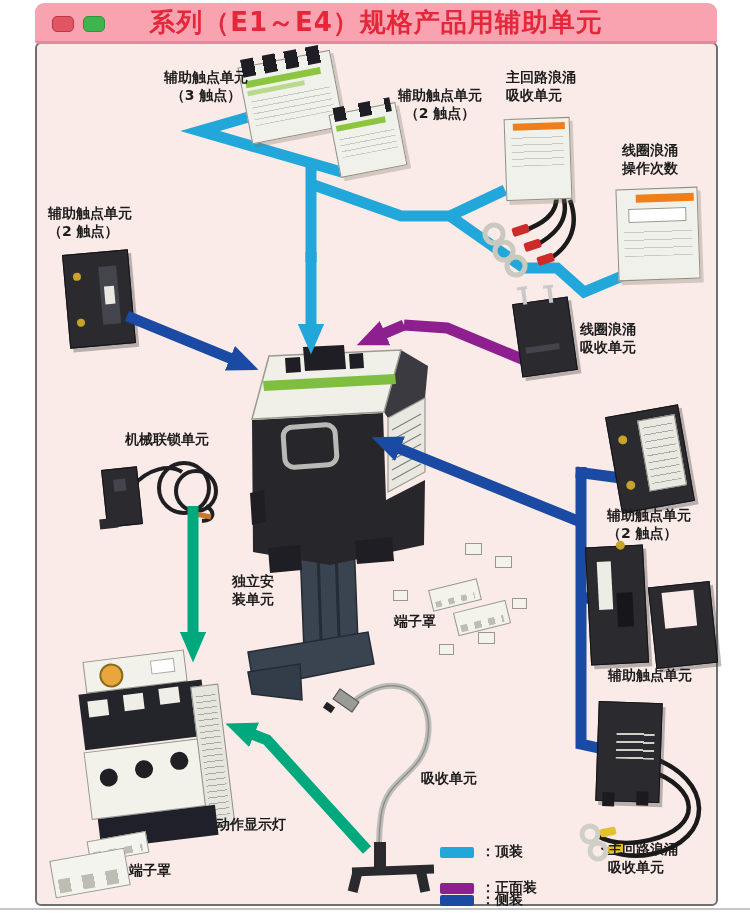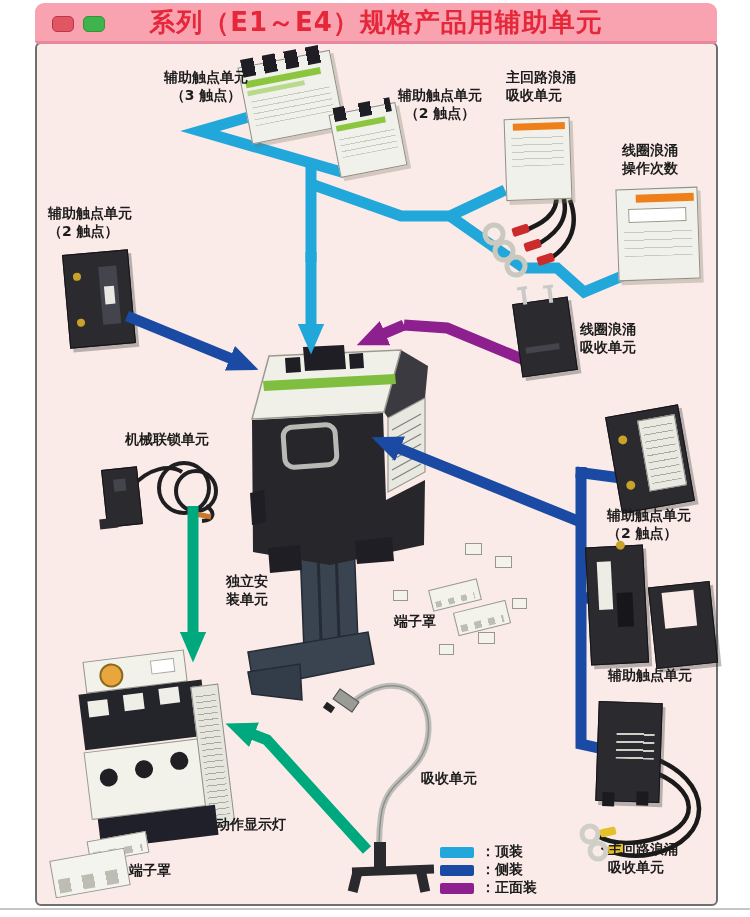--- a/index.html
+++ b/index.html
@@ -314,41 +314,41 @@
   <span>辅助触点单元</span><br>
   <span>（2 触点）</span>
 </div>
 <div class="lbl" style="left:608px;top:666px;">
   <span>辅助触点单元</span>
 </div>
 <div class="lbl" style="left:608px;top:840px;">
   <span>主回路浪涌</span><br>
   <span>吸收单元</span>
 </div>
-<div class="lbl" style="left:226px;top:572px;">
+<div class="lbl" style="left:232px;top:572px;">
   <span>独立安</span><br>
   <span>装单元</span>
 </div>
 <div class="lbl" style="left:394px;top:612px;">
   <span>端子罩</span>
 </div>
 <div class="lbl" style="left:216px;top:815px;">
   <span>动作显示灯</span>
 </div>
 <div class="lbl" style="left:129px;top:861px;">
   <span>端子罩</span>
 </div>
 <div class="lbl" style="left:421px;top:769px;">
   <span>吸收单元</span>
 </div>
 
 <div class="legend-row" style="left:440px;top:845px;">
   <span class="sw c-top"></span>
   <span class="lg-text">：顶装</span>
 </div>
-<div class="legend-row" style="left:440px;top:863px;">
+<div class="legend-row" style="left:440px;top:893px;">
   <span class="sw c-side"></span>
   <span class="lg-text">：侧装</span>
 </div>
 <div class="legend-row" style="left:440px;top:881px;">
   <span class="sw c-front"></span>
   <span class="lg-text">：正面装</span>
 </div>
 
 </body></html>

